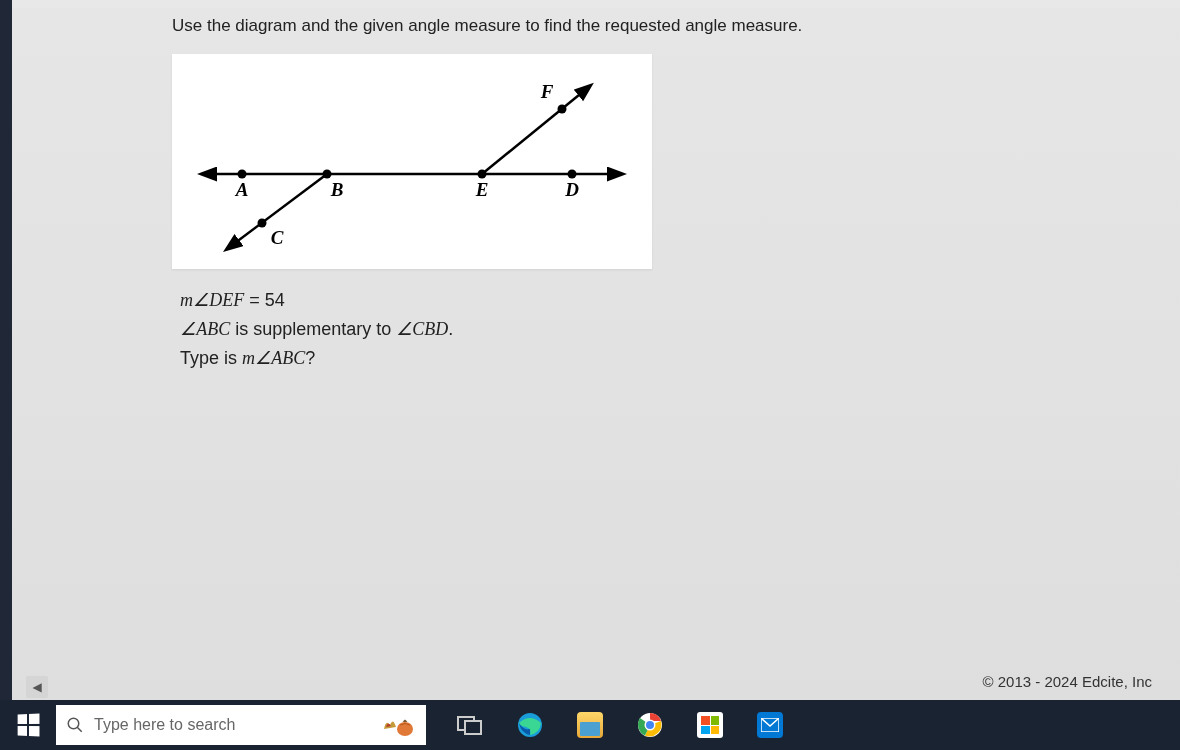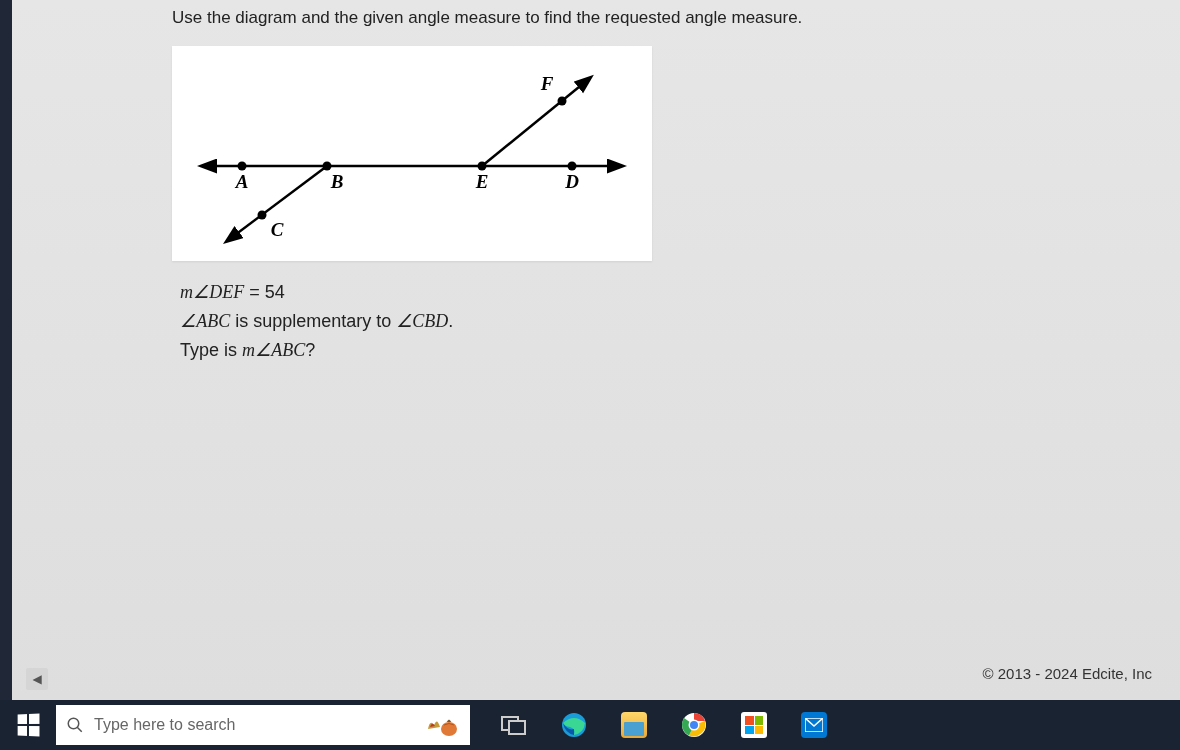--- a/index.html
+++ b/index.html
@@ -14,21 +14,21 @@
     .outer-edge {
       position: absolute;
       left: 0; top: 0;
       width: 12px;
       height: 700px;
       background: #202838;
     }
     .page-frame {
       position: absolute;
       left: 12px;
-      top: 0;
+      top: 8px;
       right: 0;
       height: 700px;
       background: linear-gradient(180deg, #e6e6e6 0%, #dedede 100%);
       padding: 8px 0 8px 160px;
     }
     .instruction {
       font-size: 17px;
       color: #222;
       margin-bottom: 18px;
     }
@@ -107,21 +107,21 @@
       display: grid;
       grid-template-columns: 1fr 1fr;
       grid-template-rows: 1fr 1fr;
       gap: 2px;
       transform: perspective(30px) rotateY(-8deg);
     }
     .win-logo span { background: #fff; }
     .search-box {
       background: #fff;
       height: 40px;
-      width: 414px;
+      width: 370px;
       display: flex;
       align-items: center;
       padding: 0 10px;
       gap: 10px;
     }
     .search-icon-svg { width: 18px; height: 18px; stroke: #555; fill: none; stroke-width: 2;}
     .search-text { color: #666; font-size: 16px; flex: 1; }
     .search-decor { display: flex; gap: 2px; align-items: center; }
     .tb-icons {
       display: flex;

